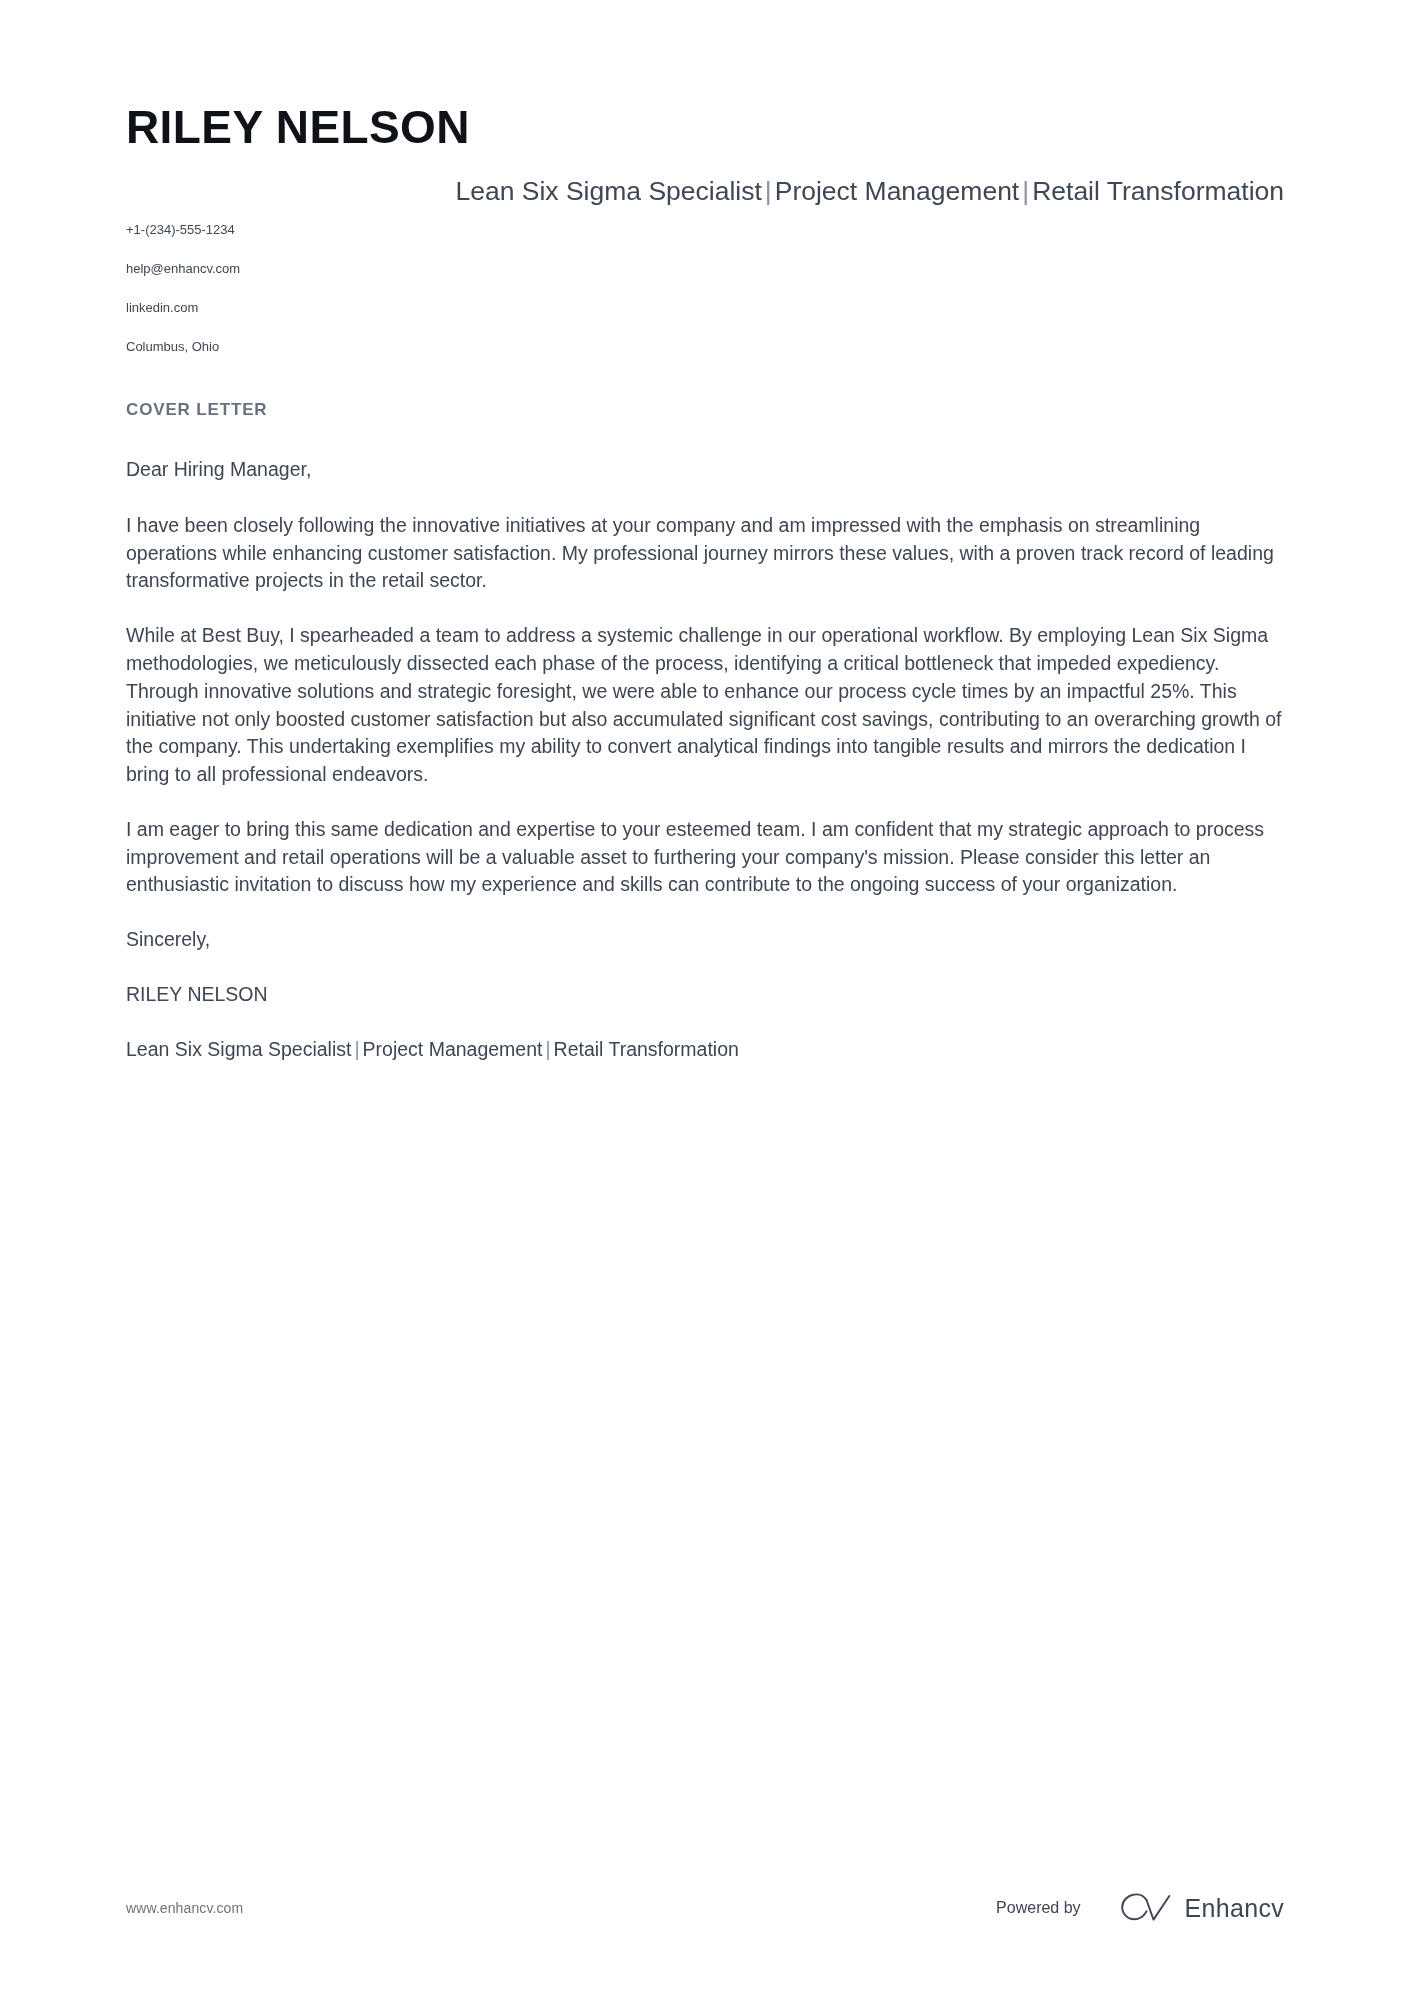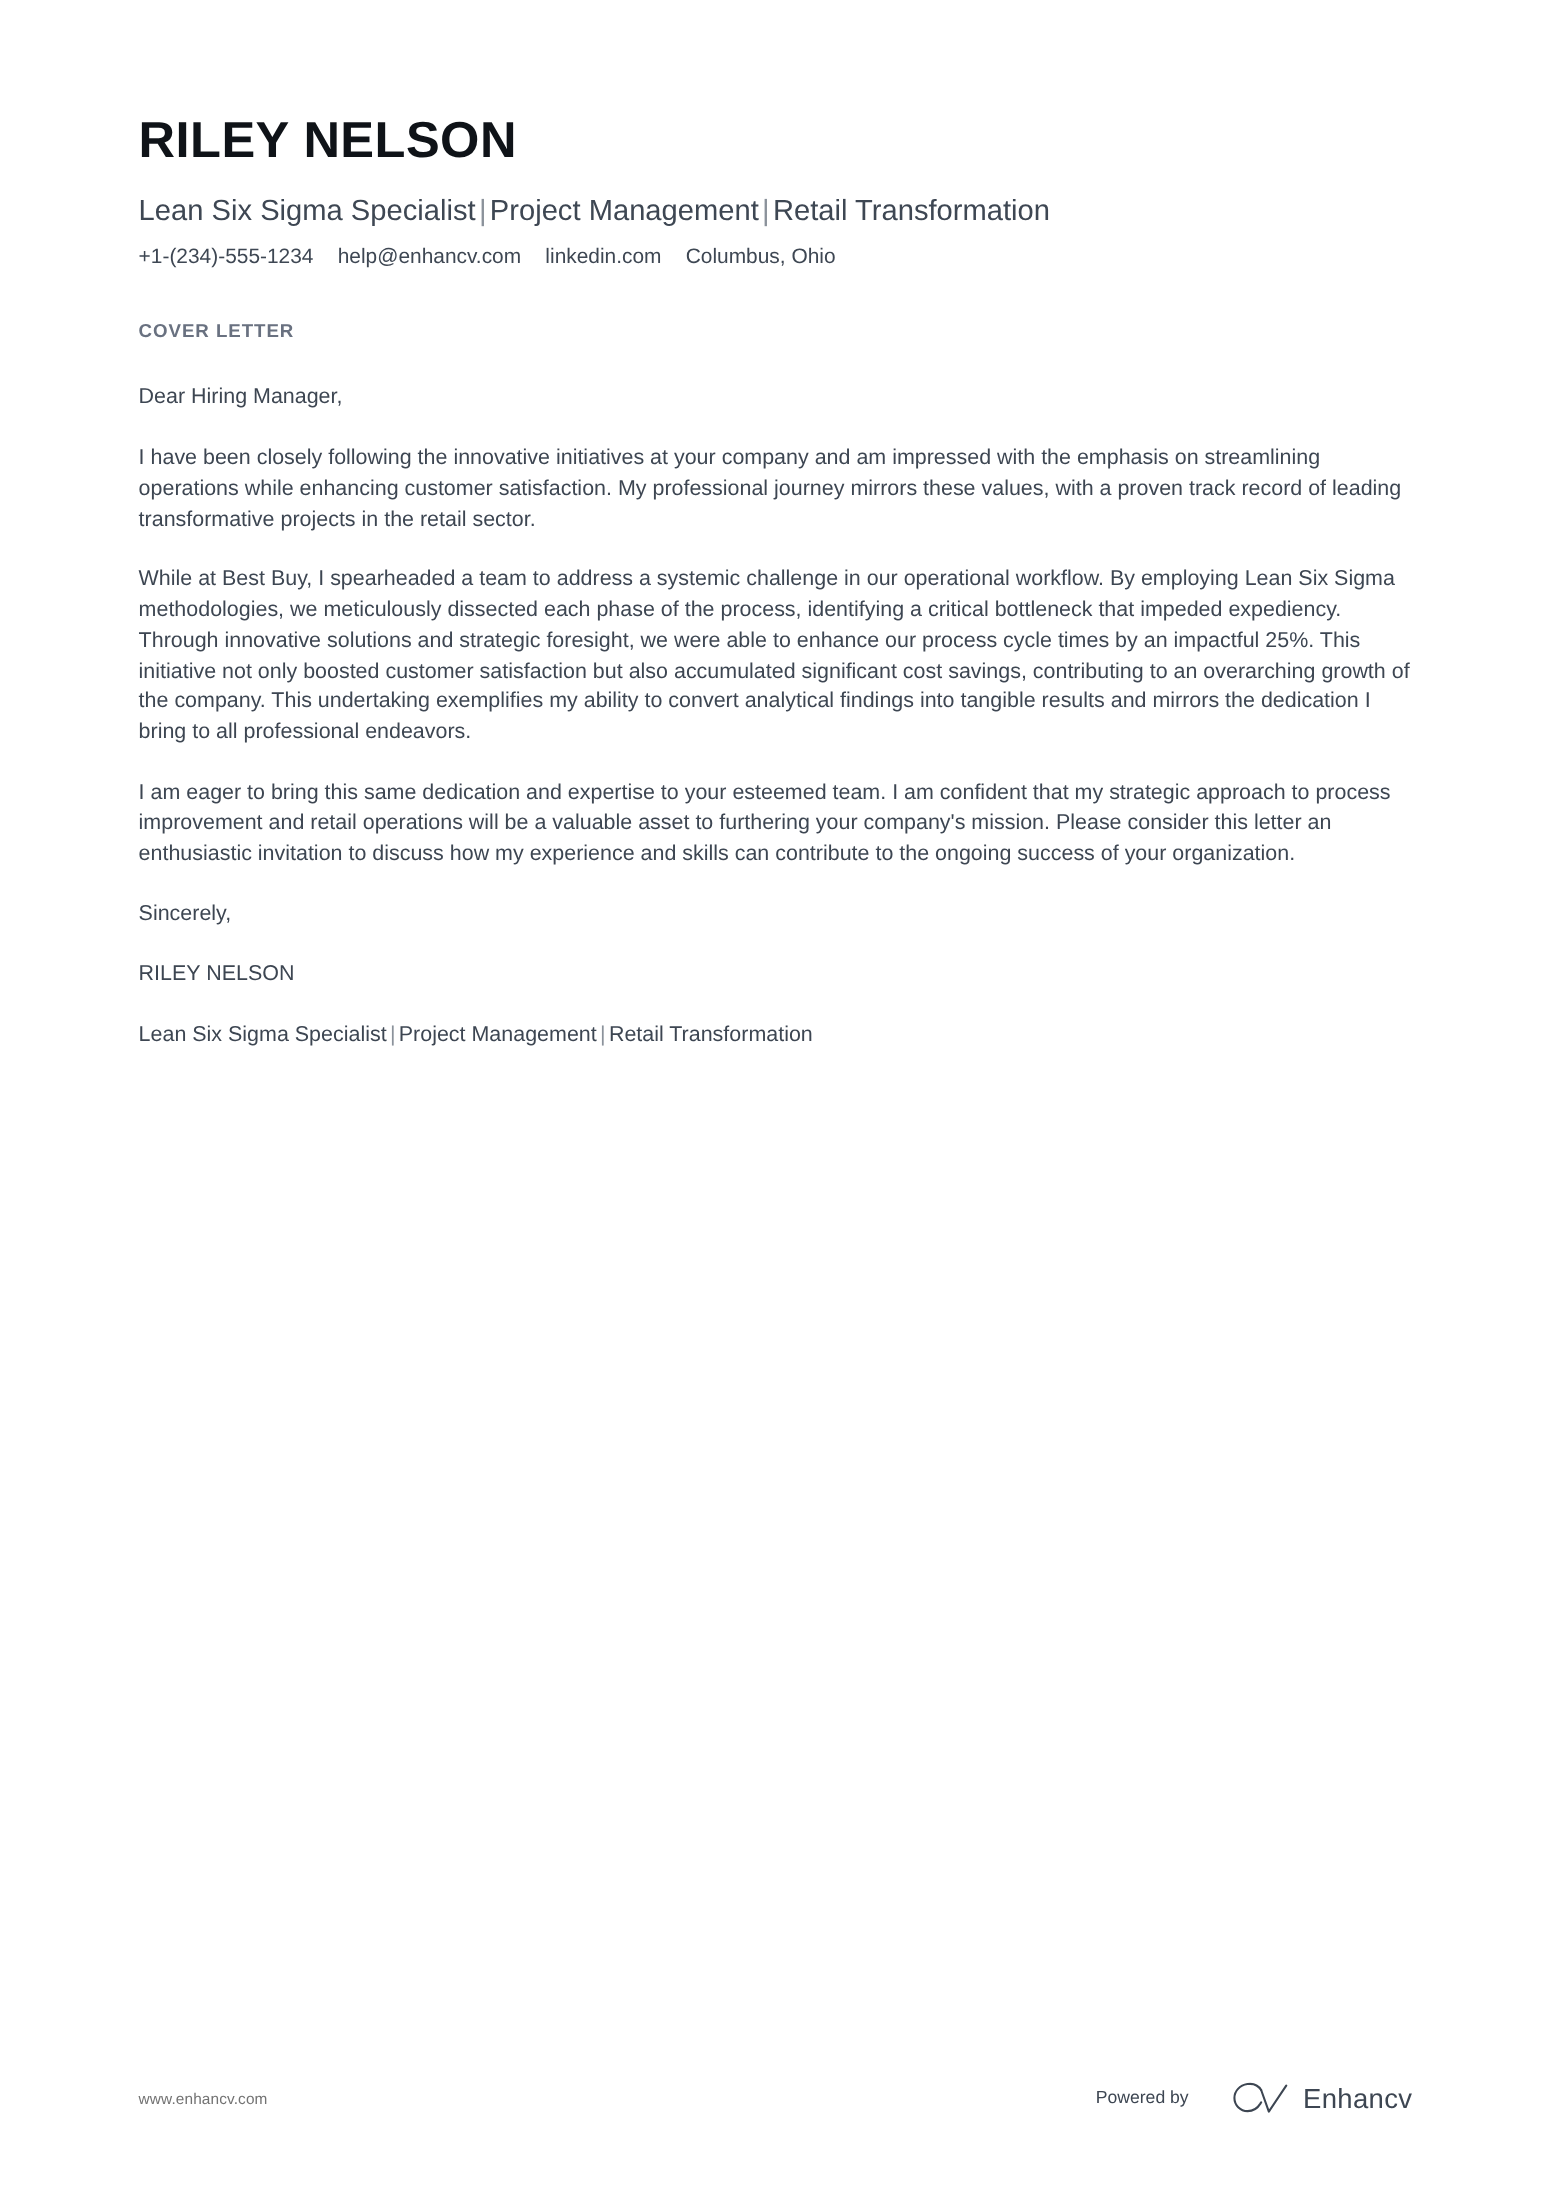--- a/index.html
+++ b/index.html
@@ -39,33 +39,35 @@
     margin: 0 0 26px 0;
     text-transform: uppercase;
   }
   .headline {
     font-size: 26.5px;
     font-weight: 400;
     color: #3e4753;
     line-height: 1.15;
     margin: 0 0 16px 0;
     white-space: nowrap;
+    text-align: right;
   }
   .headline .sep {
     color: #8b929b;
     font-weight: 300;
     padding: 0 3px;
   }
   .contact-row {
     display: flex;
     align-items: baseline;
     gap: 22px;
-    font-size: 19px;
+    font-size: 13px;
     color: #3e4753;
     line-height: 1.3;
+    flex-direction: column;
   }
   .contact-item {
     white-space: nowrap;
   }
 
   
   .section {
     margin-top: 44px;
   }
   .section-title {

